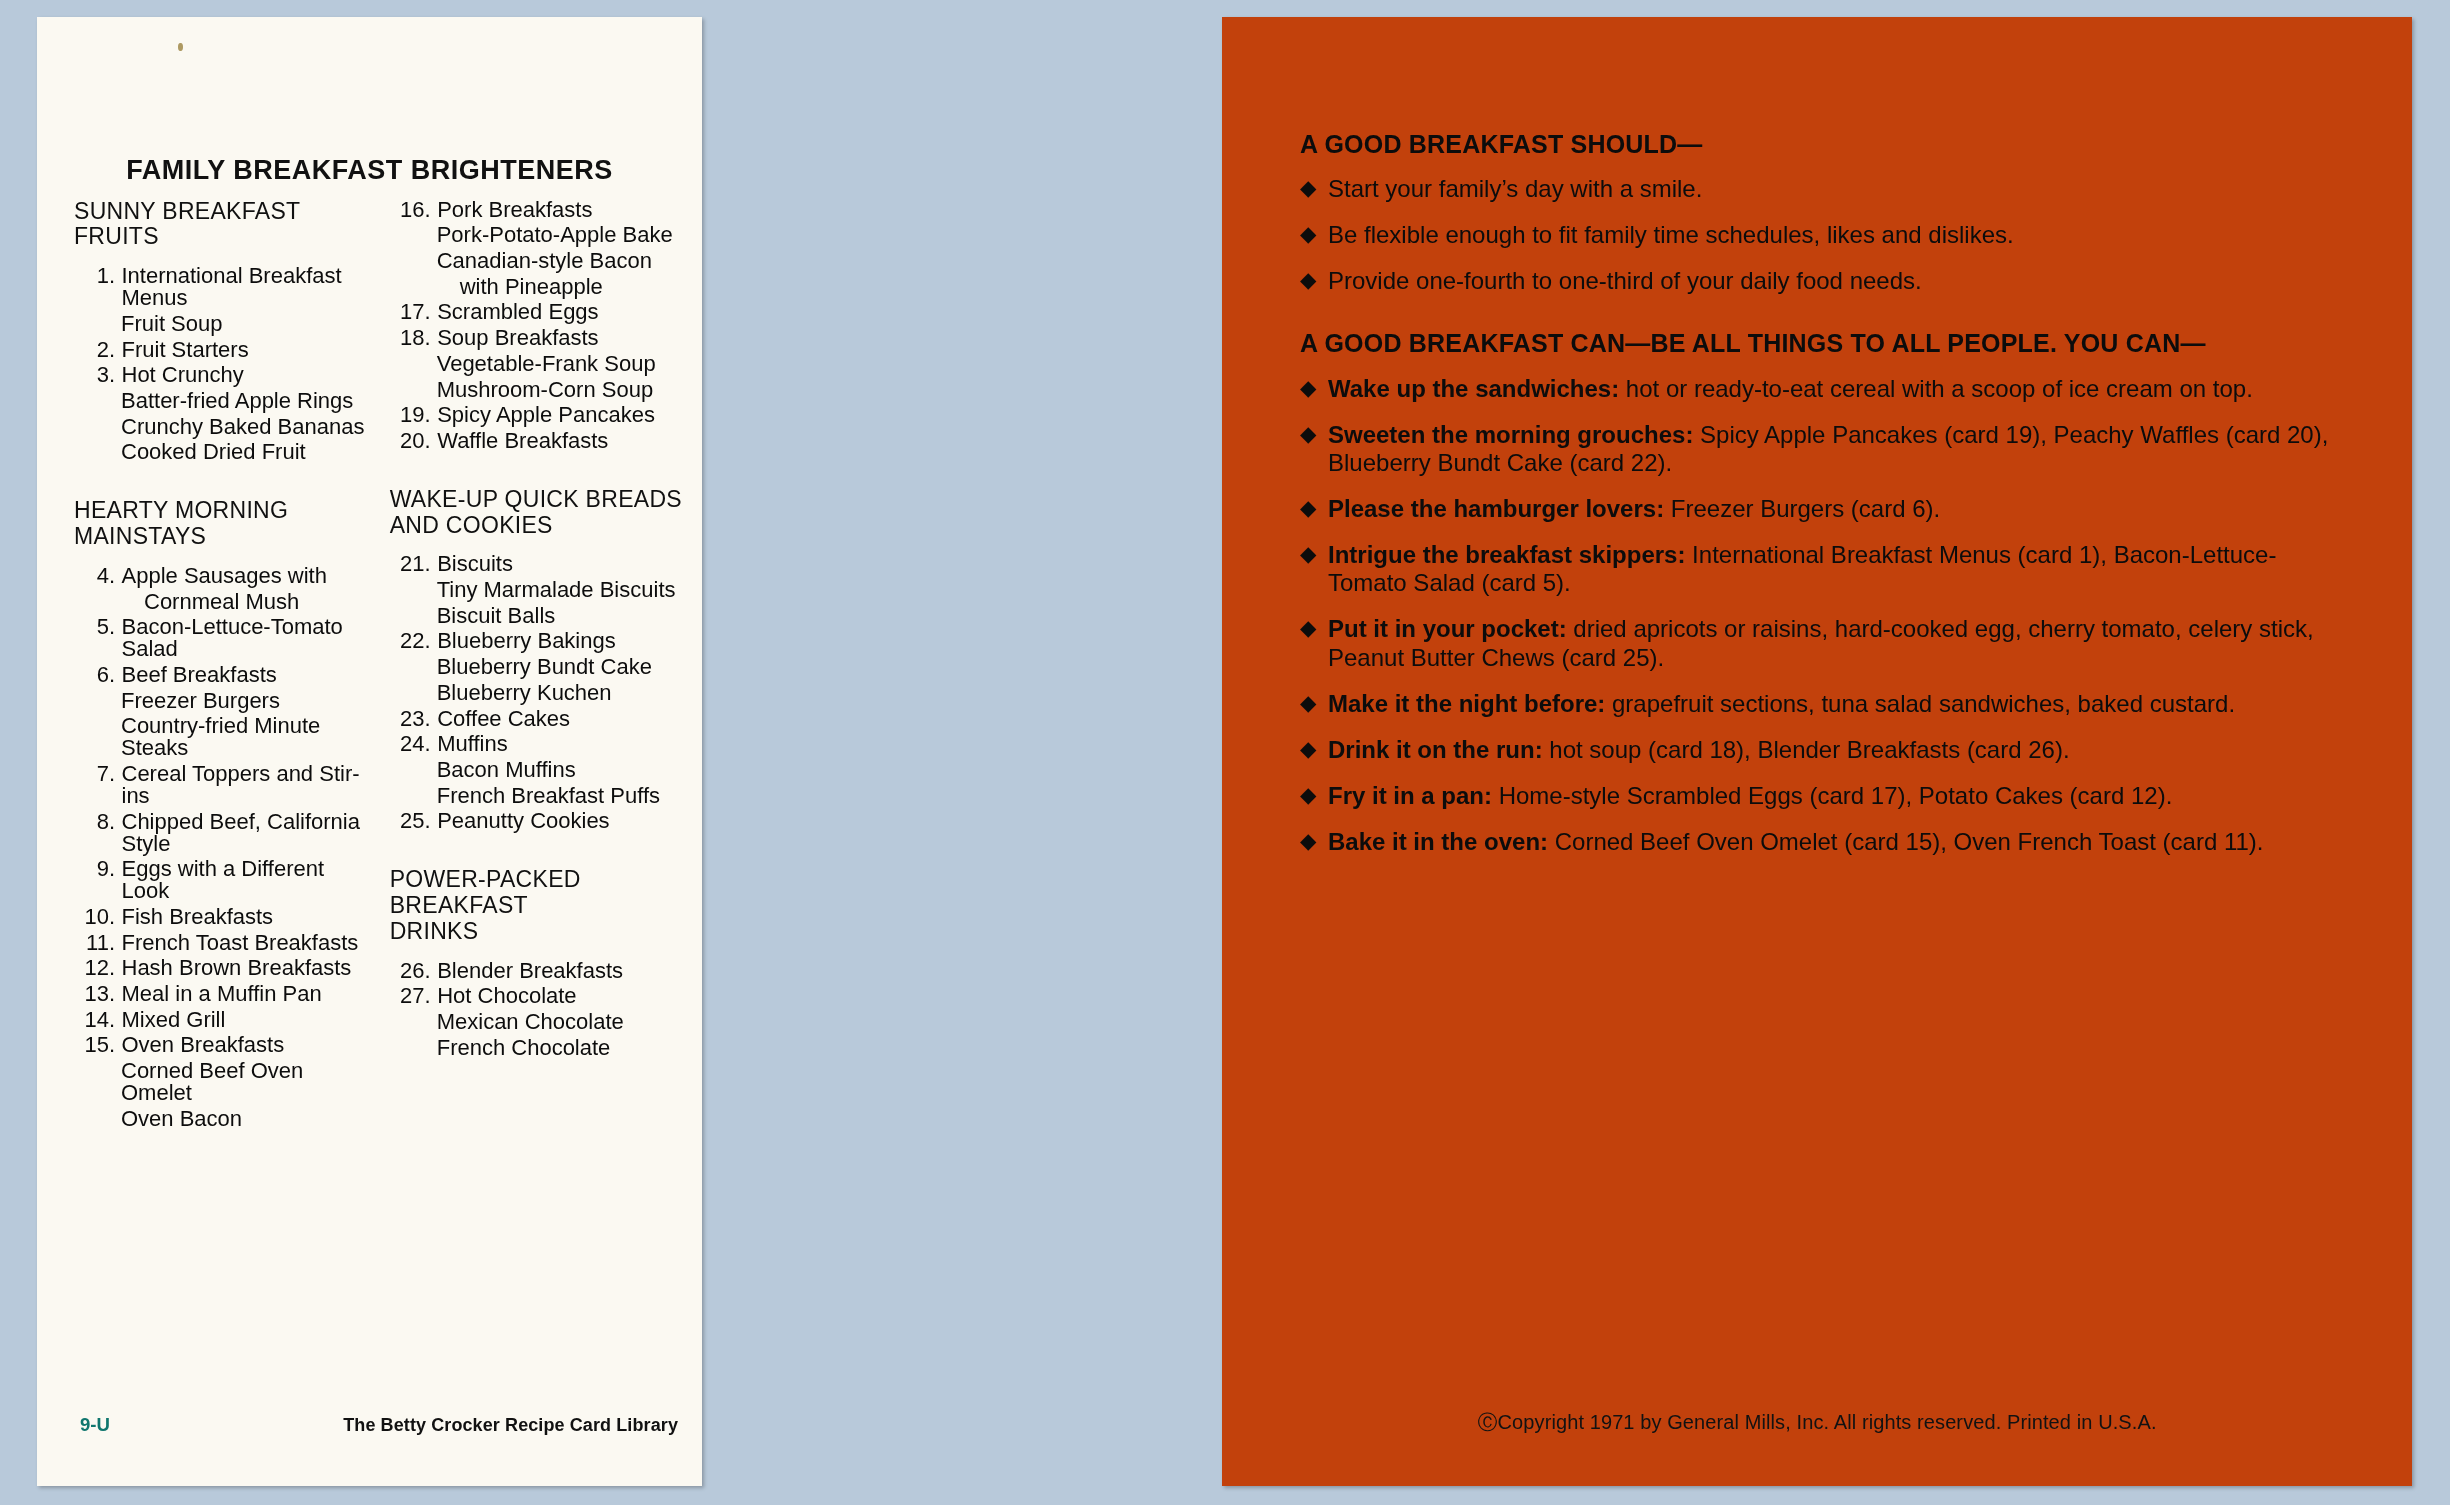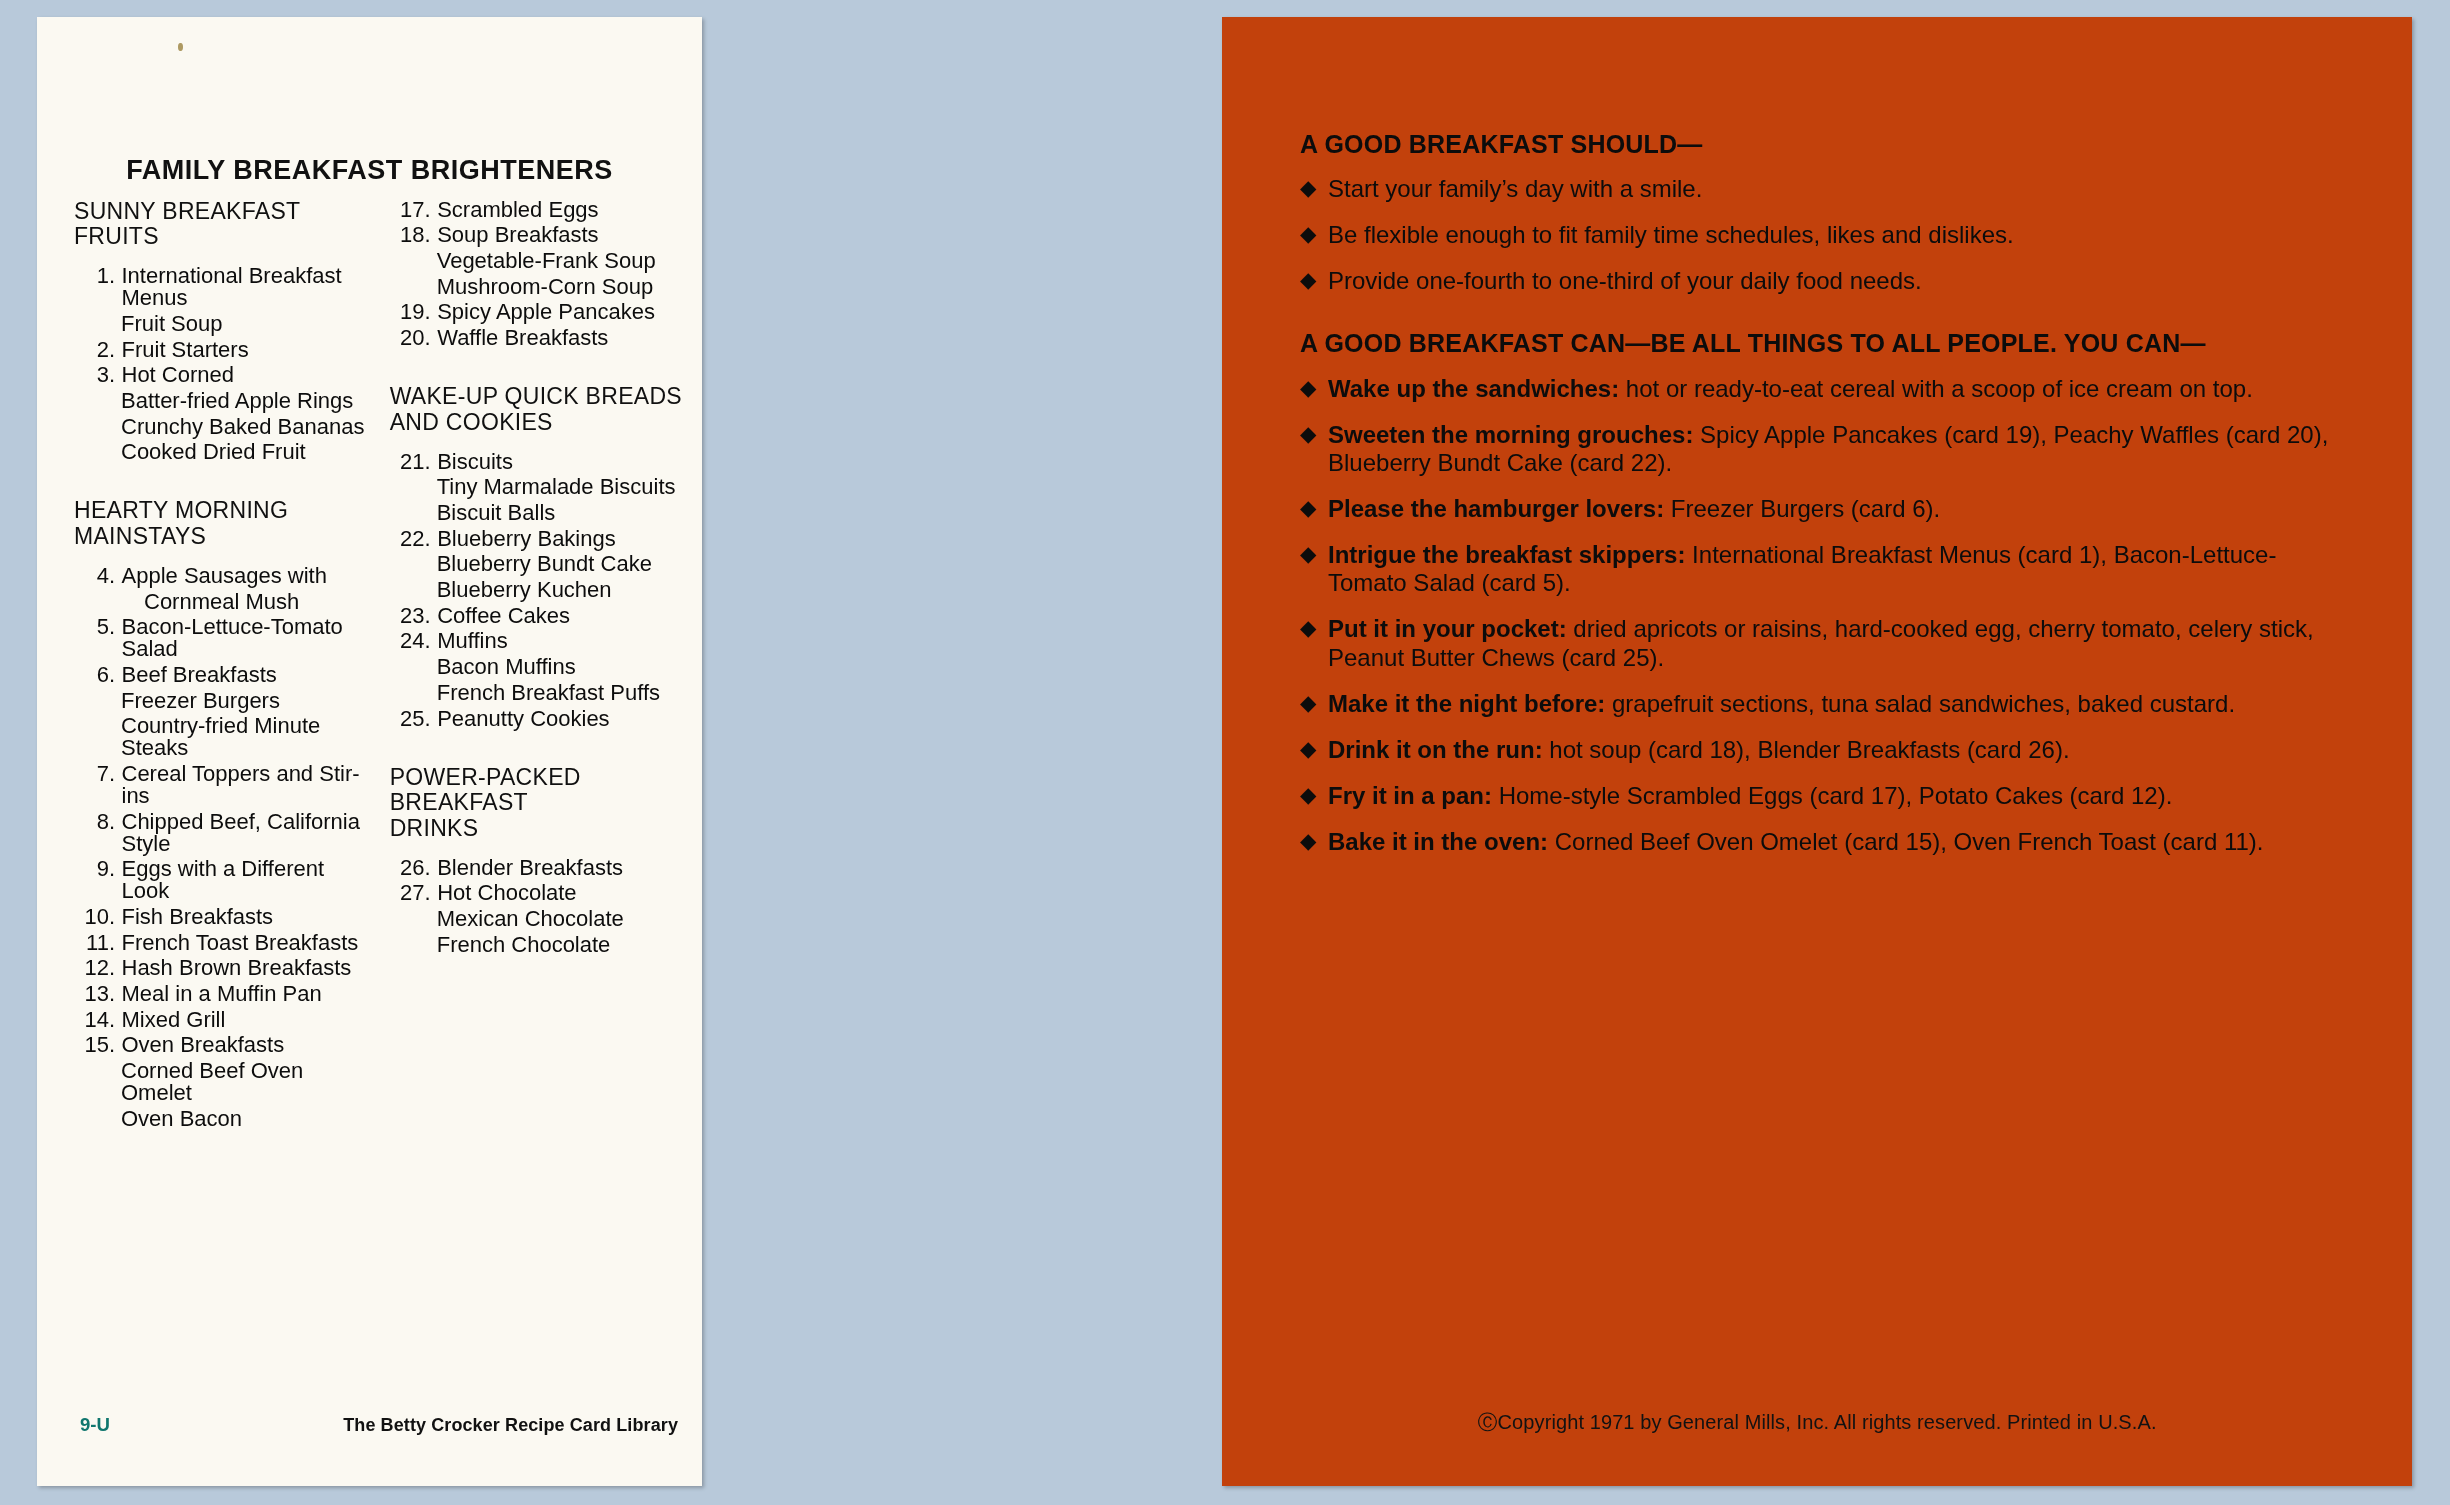--- a/index.html
+++ b/index.html
@@ -210,21 +210,21 @@
               </li>
               <li>
                 <div class="rrow">
                   <span class="rnum">2.</span>
                   <span class="rtext">Fruit Starters</span>
                 </div>
               </li>
               <li>
                 <div class="rrow">
                   <span class="rnum">3.</span>
-                  <span class="rtext">Hot Corned</span>
+                  <span class="rtext">Hot Crunchy</span>
                 </div>
                 <div class="rsub">Batter-fried Apple Rings</div>
                 <div class="rsub">Crunchy Baked Bananas</div>
                 <div class="rsub">Cooked Dried Fruit</div>
               </li>
             </ul>
 
           <div class="sec-head spaced">HEARTY MORNING<br>MAINSTAYS</div>
           <ul class="rlist" id="c1s2">
               <li>
@@ -302,20 +302,29 @@
                   <span class="rtext">Oven Breakfasts</span>
                 </div>
                 <div class="rsub">Corned Beef Oven Omelet</div>
                 <div class="rsub">Oven Bacon</div>
               </li>
             </ul>
         </div>
 
         <div class="col">
           <ul class="rlist" id="c2top">
+              <li>
+                <div class="rrow">
+                  <span class="rnum">16.</span>
+                  <span class="rtext">Pork Breakfasts</span>
+                </div>
+                <div class="rsub">Pork-Potato-Apple Bake</div>
+                <div class="rsub">Canadian-style Bacon</div>
+                <div class="rsub ind2">with Pineapple</div>
+              </li>
               <li>
                 <div class="rrow">
                   <span class="rnum">17.</span>
                   <span class="rtext">Scrambled Eggs</span>
                 </div>
               </li>
               <li>
                 <div class="rrow">
                   <span class="rnum">18.</span>
                   <span class="rtext">Soup Breakfasts</span>

